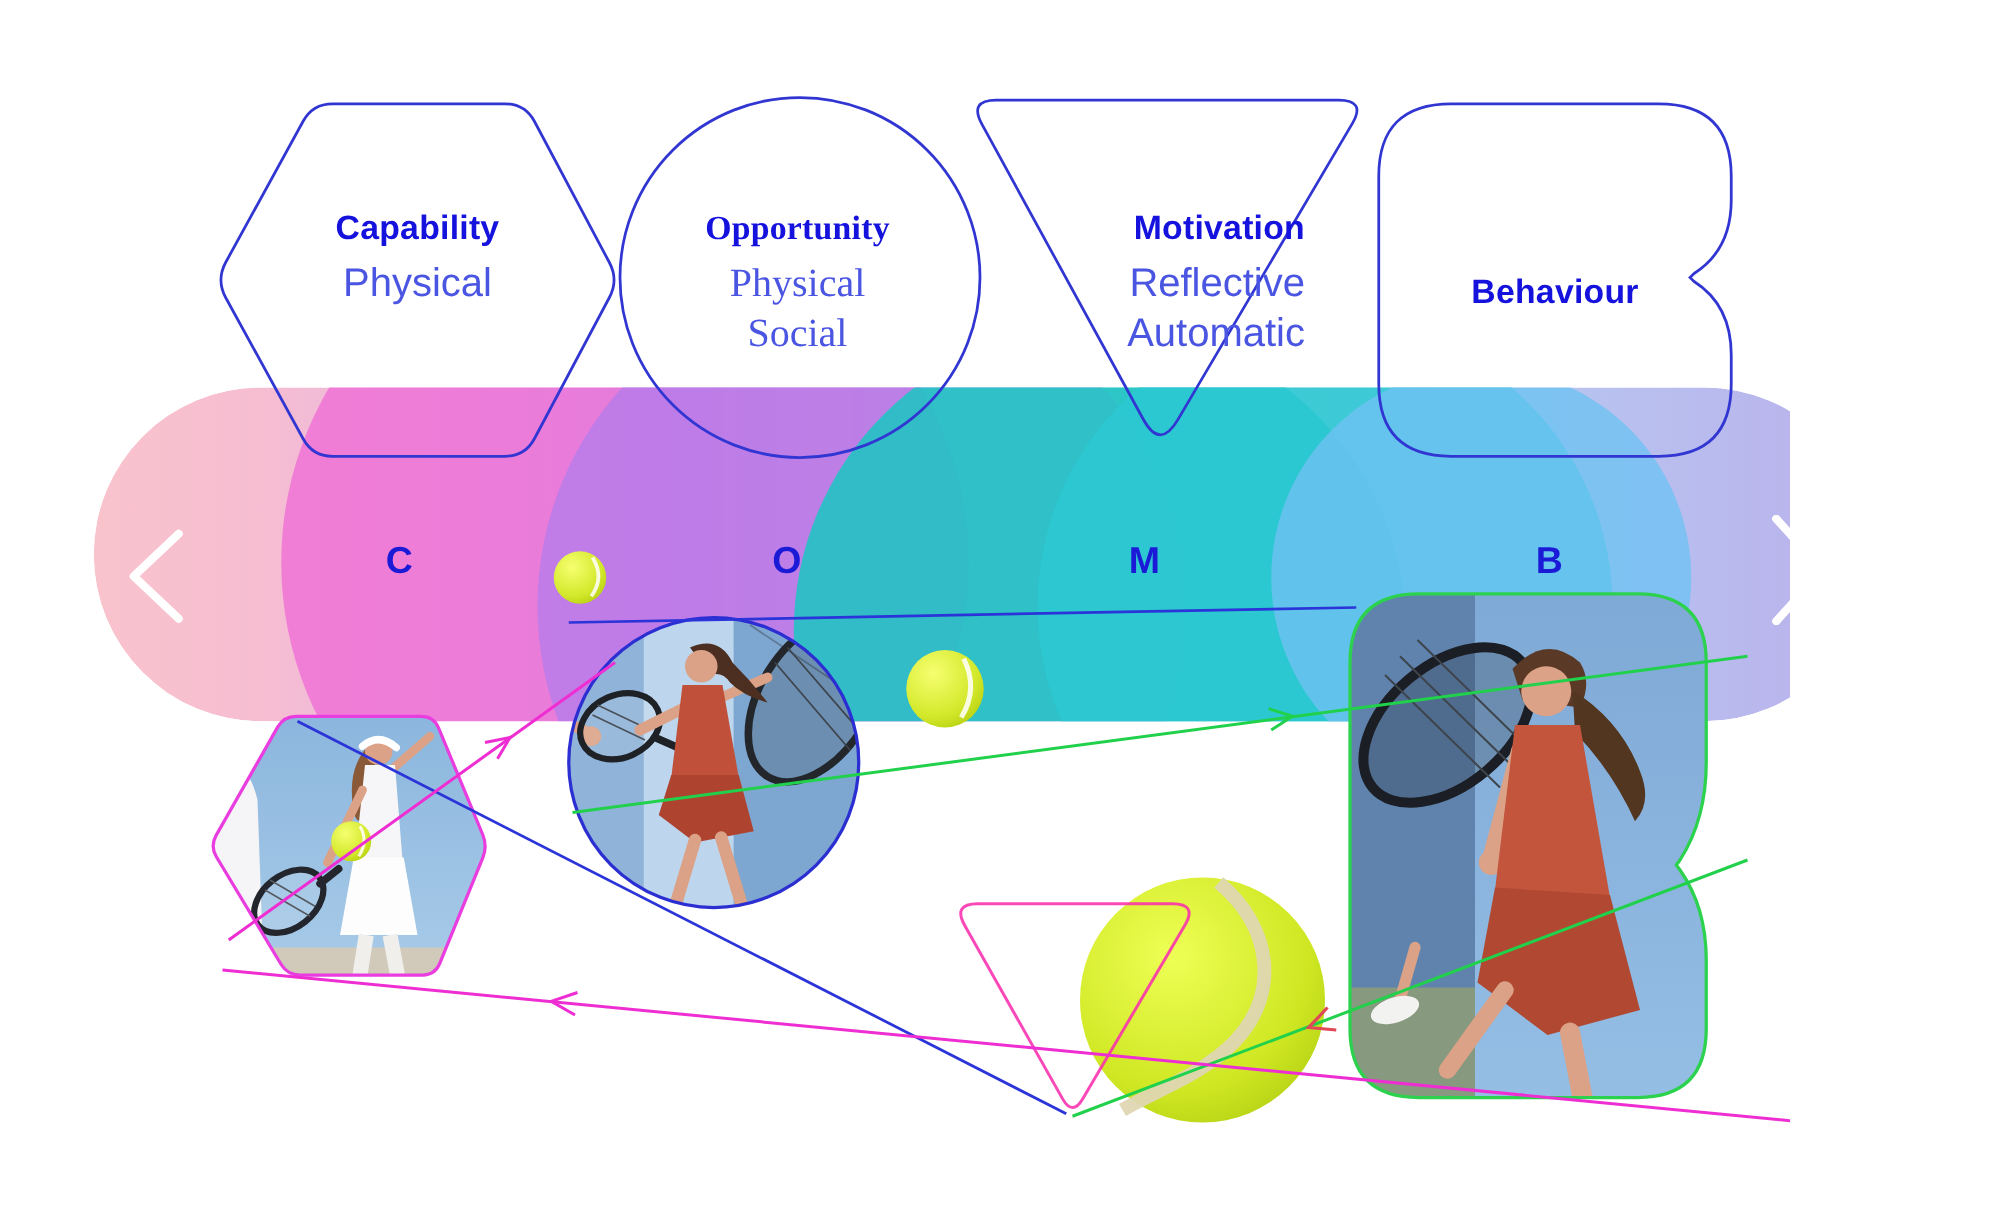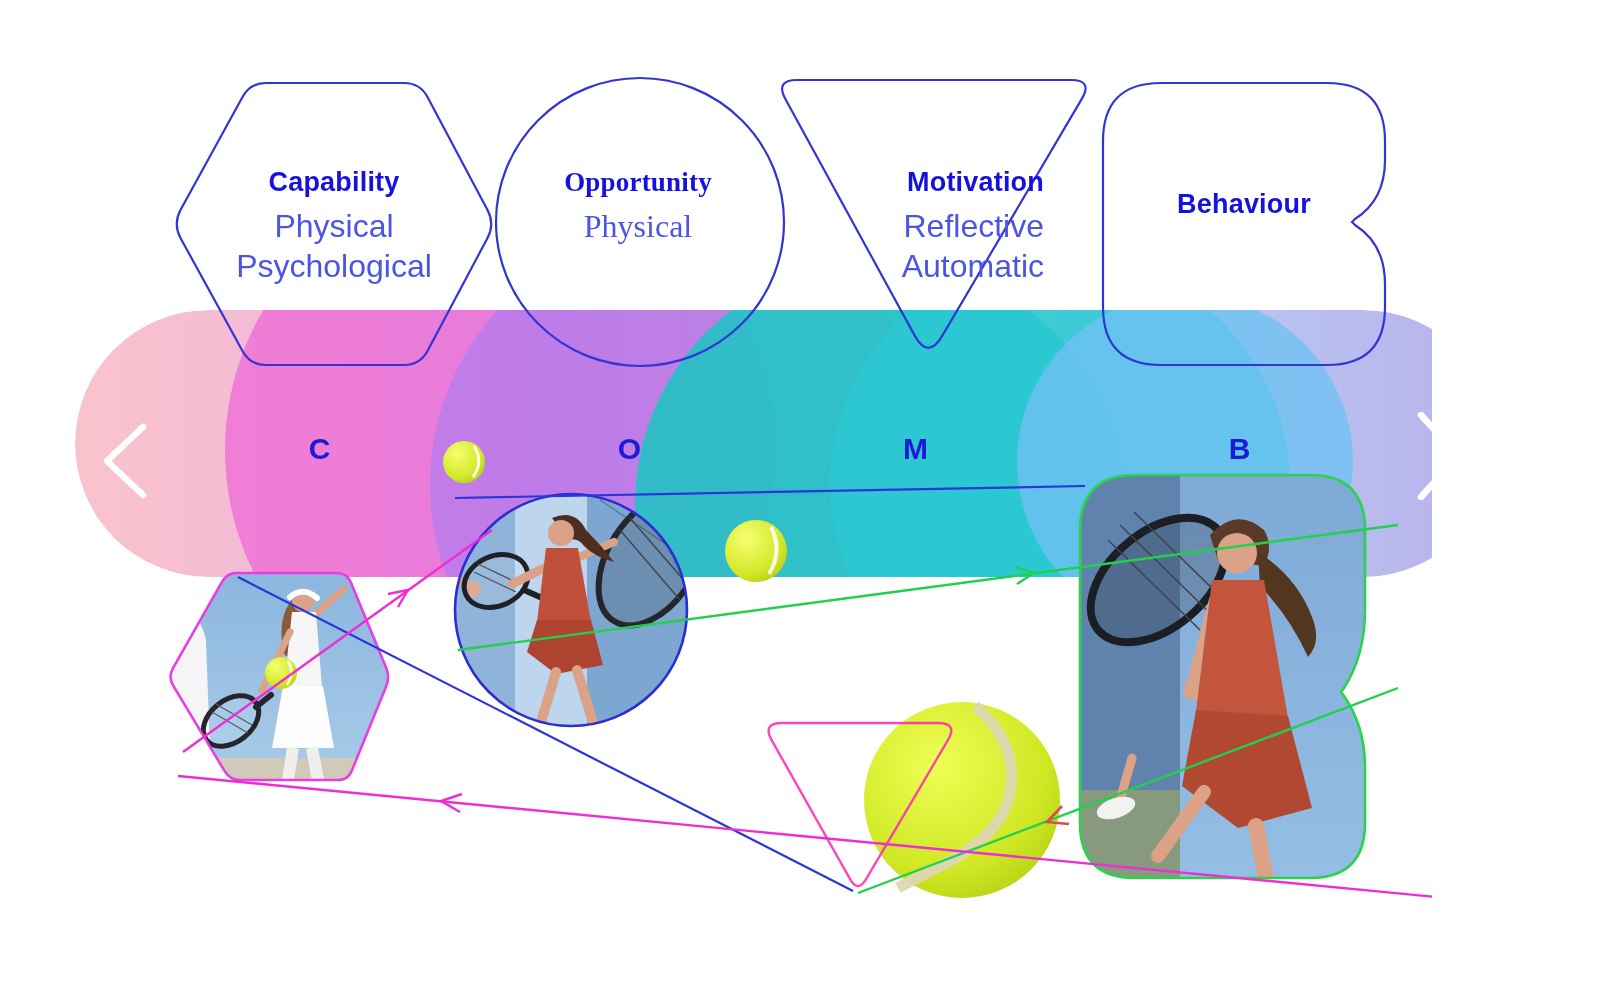--- a/index.html
+++ b/index.html
@@ -2,21 +2,21 @@
 <html><head>
 <meta charset="utf-8">
 <style>
   html,body{margin:0;padding:0;background:#ffffff;}
   .stage{position:relative;width:1432px;height:984px;background:#ffffff;overflow:hidden;
          font-family:"Liberation Sans", sans-serif;}
   .stage > svg{position:absolute;left:0;top:0;}
   .shape-label{position:absolute;top:166px;width:320px;text-align:center;pointer-events:none;}
   .shape-title{font-size:27px;font-weight:700;color:#1512dd;line-height:32px;margin-bottom:8px;letter-spacing:.2px;}
   .shape-sub{font-size:32px;font-weight:400;color:#4a55e2;line-height:40px;}
-  .behaviour-label{position:absolute;top:188px;width:320px;text-align:center;pointer-events:none;}
+  .behaviour-label{position:absolute;top:217px;width:320px;text-align:center;pointer-events:none;}
   .track-letter{position:absolute;transform:translate(-50%,-50%);font-size:30px;font-weight:700;
                 color:#1b1ad6;letter-spacing:1px;pointer-events:none;}
   .chev{position:absolute;background:transparent;border:none;padding:0;cursor:pointer;line-height:0;}
   .chev svg{display:block;}
 </style>
 </head>
 <body>
 
 <div class="stage">
 
@@ -205,25 +205,25 @@
 </button>
 <button class="chev" style="left:1414px;top:412px;">
   <svg width="50" height="88" viewBox="0 0 50 88">
     <polyline points="7,3 44,44 7,85" fill="none" stroke="#ffffff" stroke-width="6.5" stroke-linecap="round" stroke-linejoin="round"></polyline>
   </svg>
 </button>
 
 <div class="shape-label" style="left:174px;">
   <div class="shape-title">Capability</div>
   <div class="shape-sub">Physical</div>
-  <div class="shape-sub">Psychological</div>
 </div>
 <div class="shape-label" style="left:478px;font-family:Liberation Serif, serif;">
   <div class="shape-title">Opportunity</div>
   <div class="shape-sub">Physical</div>
+  <div class="shape-sub">Social</div>
 </div>
 <div class="shape-label" style="left:724px;text-align:right;">
   <div class="shape-title">Motivation</div>
   <div class="shape-sub">Reflective</div>
   <div class="shape-sub">Automatic</div>
 </div>
 <div class="behaviour-label" style="left:1084px;">
   <div class="shape-title">Behaviour</div>
 </div>
 

